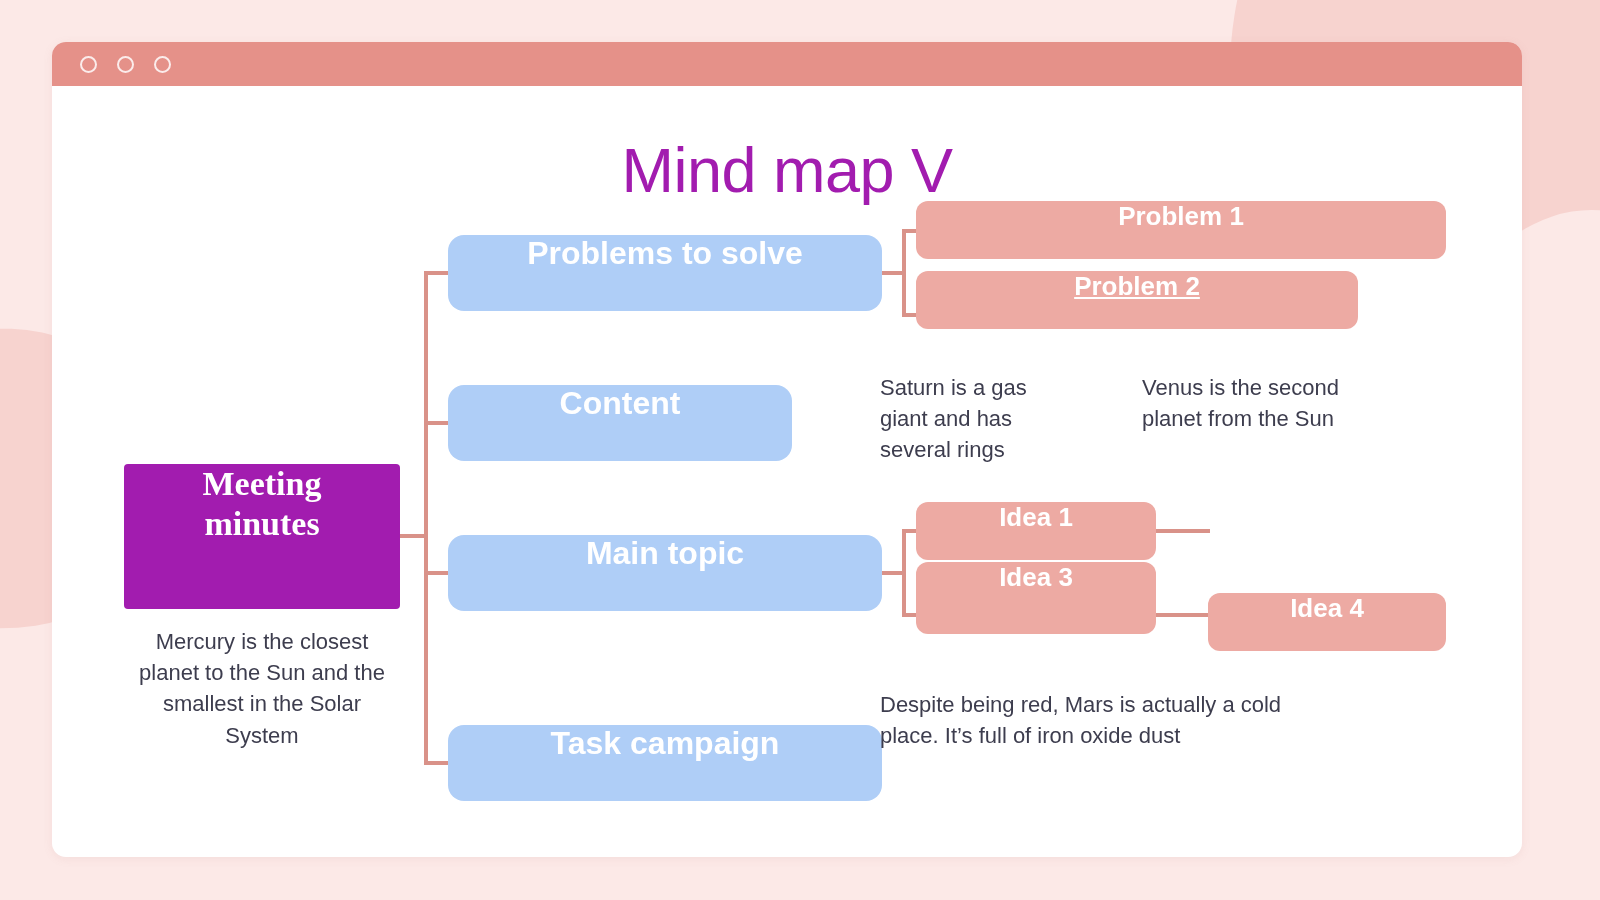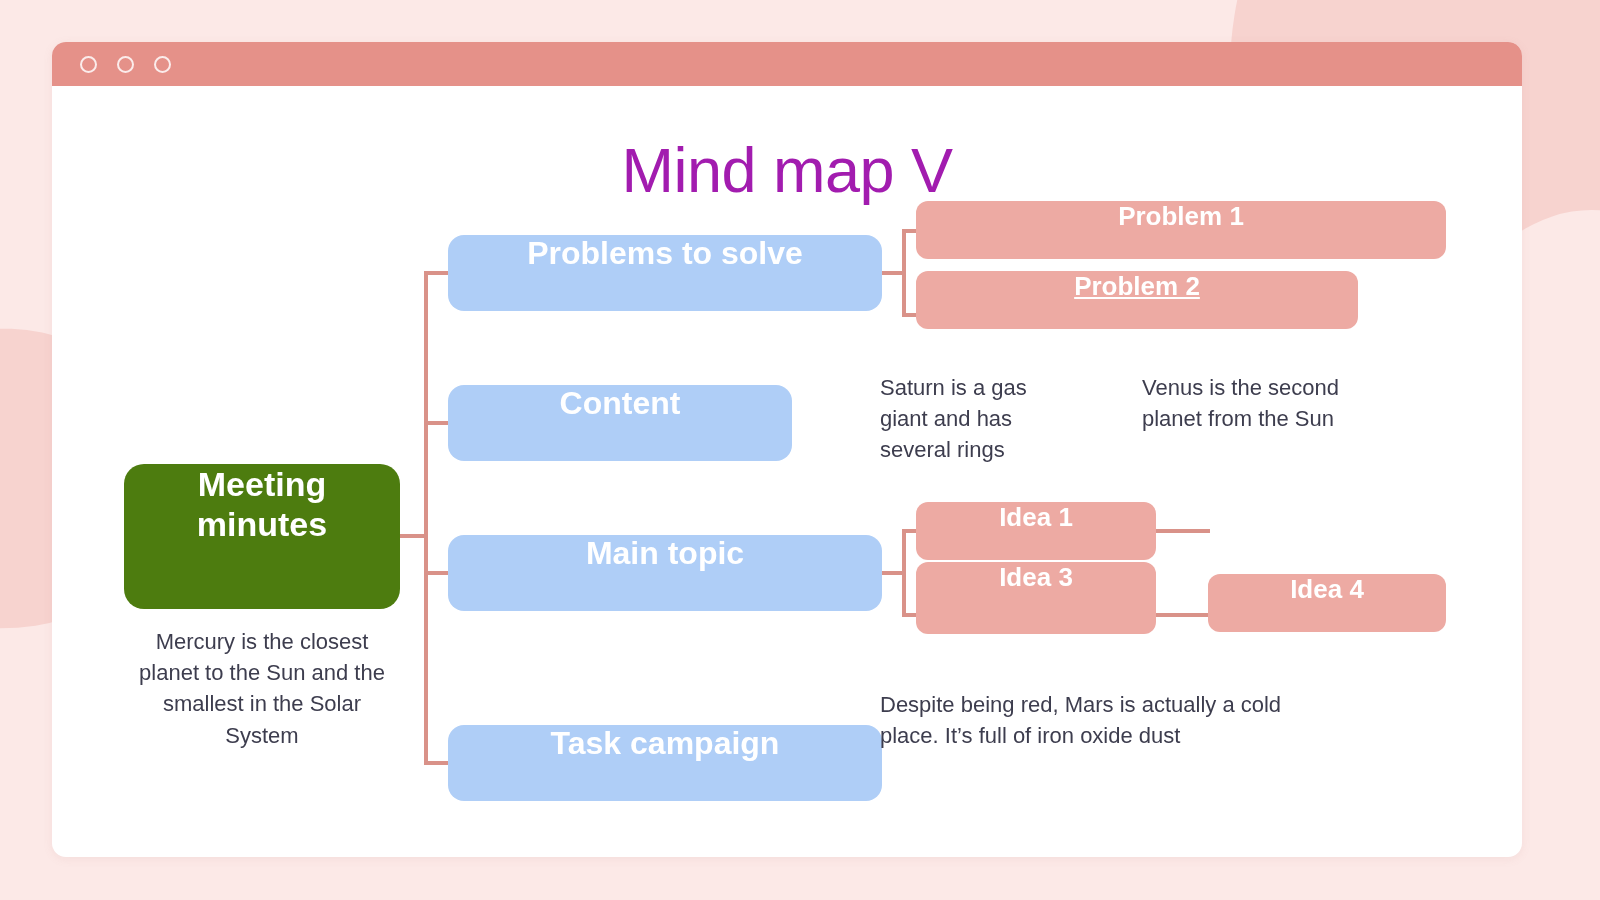--- a/index.html
+++ b/index.html
@@ -108,24 +108,25 @@
     position: absolute;
     display: flex;
     align-items: flex-start;
     justify-content: center;
     color: #ffffff;
     font-weight: bold;
     text-align: center;
     box-sizing: border-box;
   }
   .node-root {
-    background: #4d7c0f;
-    border-radius: 20px;
+    background: #a21caf;
+    border-radius: 4px;
     font-size: 34px;
     line-height: 1.18;
+    font-family: Liberation Serif, serif;
   }
   .node-branch {
     background: #afcef7;
     border-radius: 16px;
     font-size: 32px;
   }
   .node-leaf {
     background: #edaaa3;
     border-radius: 12px;
     font-size: 26px;
@@ -227,21 +228,21 @@
 
     <div class="node node-leaf" style="left:864px; top:416px; width:240px; height:58px;">
       <span>Idea 1</span>
     </div>
 
 
     <div class="node node-leaf" style="left:864px; top:476px; width:240px; height:72px;">
       <span>Idea 3</span>
     </div>
 
-    <div class="node node-leaf" style="left:1156px; top:488px; width:238px; height:58px;">
+    <div class="node node-leaf" style="left:1156px; top:507px; width:238px; height:58px;">
       <span>Idea 4</span>
     </div>
 
     <div class="note note-left" style="left:828px; top:286px; width:190px;">Saturn is a gas giant and has several rings</div>
 
     <div class="note note-left" style="left:1090px; top:286px; width:200px;">Venus is the second planet from the Sun</div>
 
     <div class="note note-left" style="left:828px; top:603px; width:440px;">Despite being red, Mars is actually a cold place. It’s full of iron oxide dust</div>
 
   </div>

